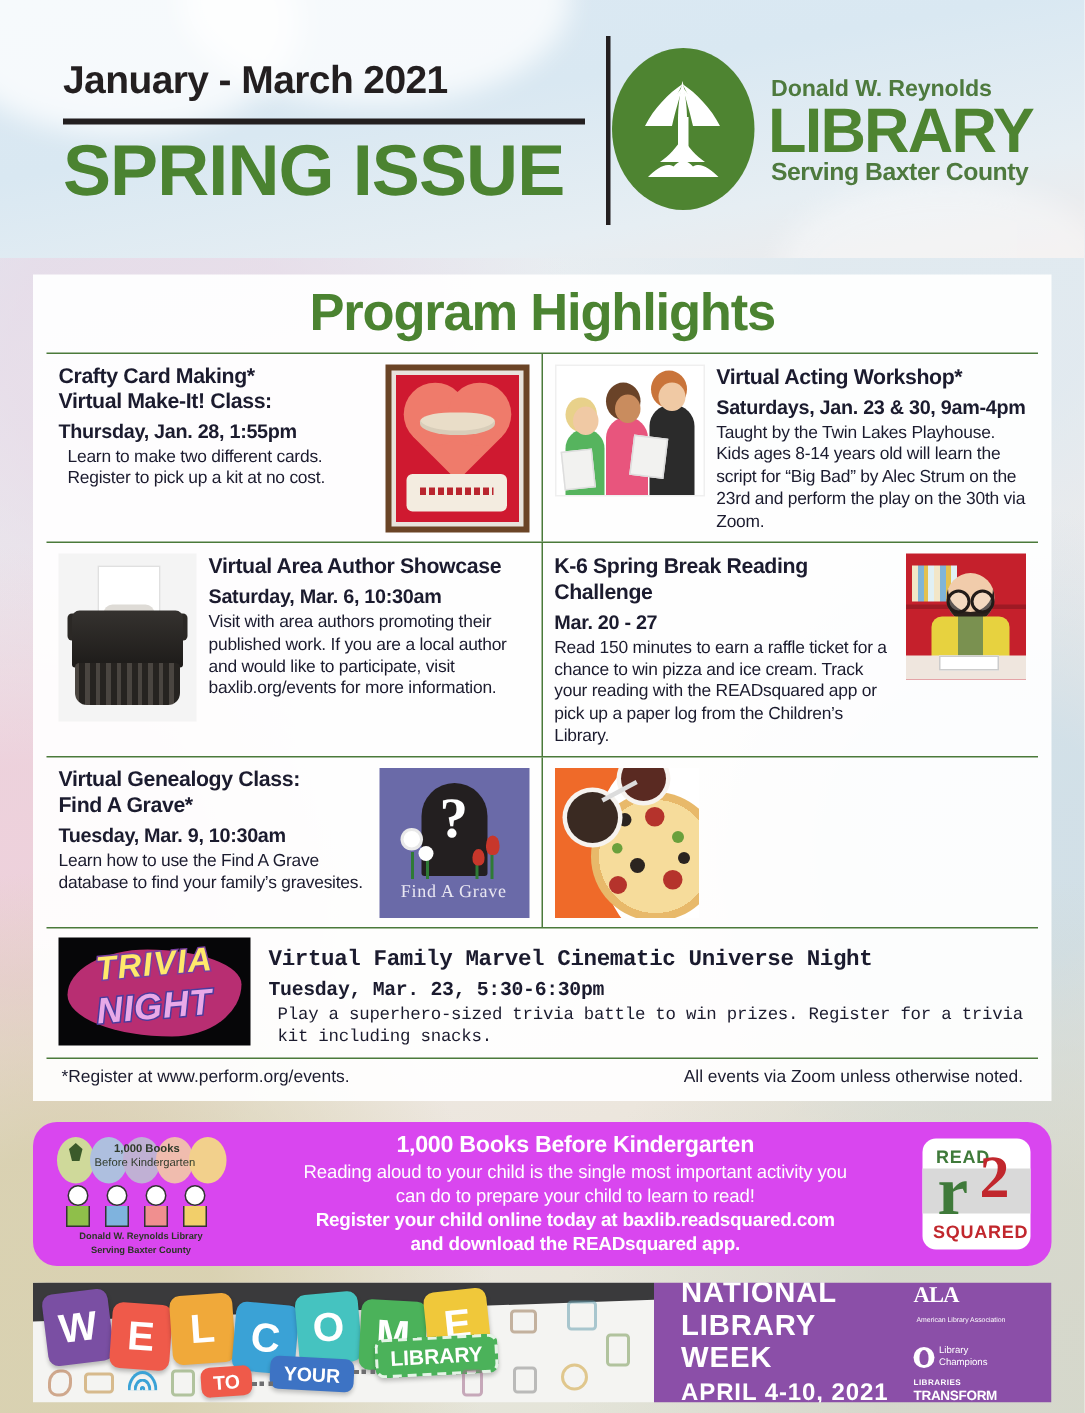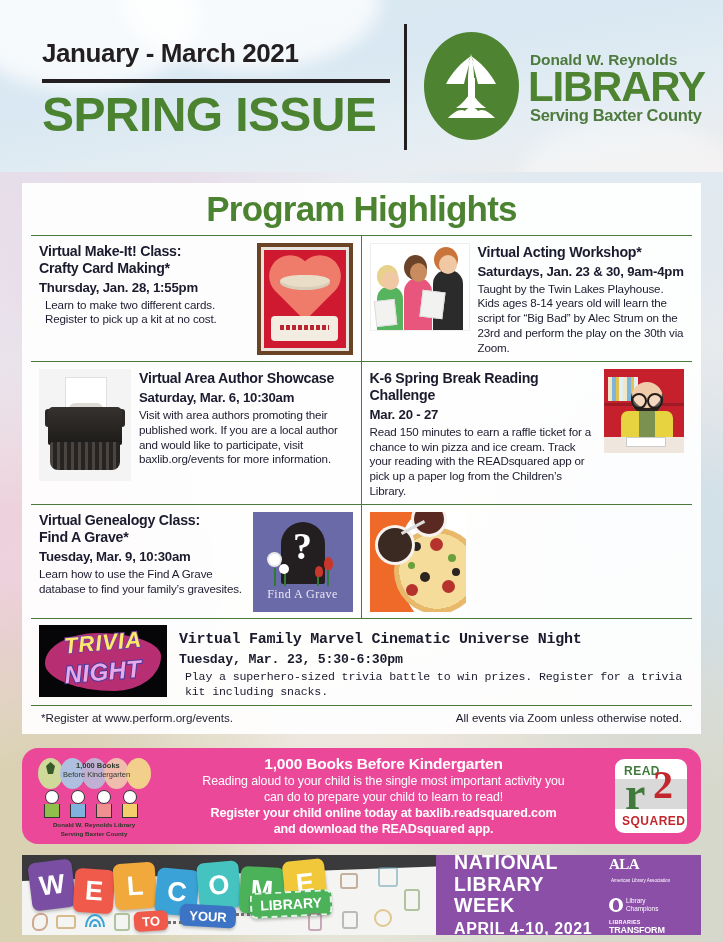--- a/index.html
+++ b/index.html
@@ -45,21 +45,21 @@
   }
   .issue-title {
     font-size: 48px; font-weight: 800; color: #4b8331;
     letter-spacing: -0.6px; line-height: 1;
   }
   .head-divider {
     position: absolute; left: 404px; top: 24px;
     width: 3px; height: 126px; background: #231f20;
   }
   .logo-wrap {
-    position: absolute; left: 424px; top: 32px;
+    position: absolute; left: 408px; top: 32px;
     display: flex; align-items: center; gap: 11px;
   }
   .tree-mark {
     width: 95px; height: 108px; border-radius: 50%;
     background: #4e8431; position: relative; flex: none;
   }
   .logo-text { padding-top: 4px; }
   .logo-line1 { font-size: 15.5px; font-weight: 700; color: #4e7a3e; letter-spacing: -0.1px; }
   .logo-line2 {
     font-size: 42px; font-weight: 800; color: #4e8431;
@@ -203,21 +203,21 @@
               -webkit-text-stroke: 2px #4b3b9e; paint-order: stroke fill; }
 
   
   .row-single { border-top: 1.6px solid #4b7a3a; display: flex; gap: 12px; padding: 6px 8px 5px 8px; align-items: flex-start; }
   .footnotes { border-top: 1.6px solid #4b7a3a; display: flex; justify-content: space-between;
                padding: 5px 10px 0 10px; font-size: 11.6px; color: #1b1b2e; margin: 0 9px; }
 
   
   .green-banner {
     position: absolute; left: 22px; top: 748px; width: 679px; height: 96px;
-    background: #ec4899; border-radius: 16px; display: flex; align-items: center;
+    background: #d946ef; border-radius: 16px; display: flex; align-items: center;
     padding: 0 14px; gap: 10px;
   }
   .kbg-logo { width: 116px; height: 80px; position: relative; flex: none; }
   .balloon { position: absolute; width: 25px; height: 31px; border-radius: 50%; top: 2px; }
   .b1 { left: 2px; background: #cfd99a; }
   .b2 { left: 24px; background: #aebfdf; }
   .b3 { left: 46px; background: #c0b0d4; }
   .b4 { left: 68px; background: #f0bcae; }
   .b5 { left: 90px; background: #f2d08c; }
   .b-txt1 { position: absolute; left: 40px; top: 5px; font-size: 7.5px; color: #2f3a2a; font-weight: 700; }
@@ -342,22 +342,22 @@
 
 <div class="panel">
   <div class="panel-title">Program Highlights</div>
 
   <div class="grid">
 
     <div class="row">
       <div class="cell left">
         <div class="cell-flex">
           <div class="ev-body">
+            <div class="ev-title">Crafty Card Making*</div>
             <div class="ev-title">Virtual Make-It! Class:</div>
-            <div class="ev-title">Crafty Card Making*</div>
             <div class="ev-date">Thursday, Jan. 28, 1:55pm</div>
             <div class="ev-desc indent">Learn to make two different cards. Register to pick up a kit at no cost.</div>
           </div>
           <div class="thumb t-card">
             <div class="t-card-in">
               <div class="t-card-red">
                 <div class="heart"></div>
                 <div class="heart-fold"></div>
                 <div class="card-label"></div>
               </div>

